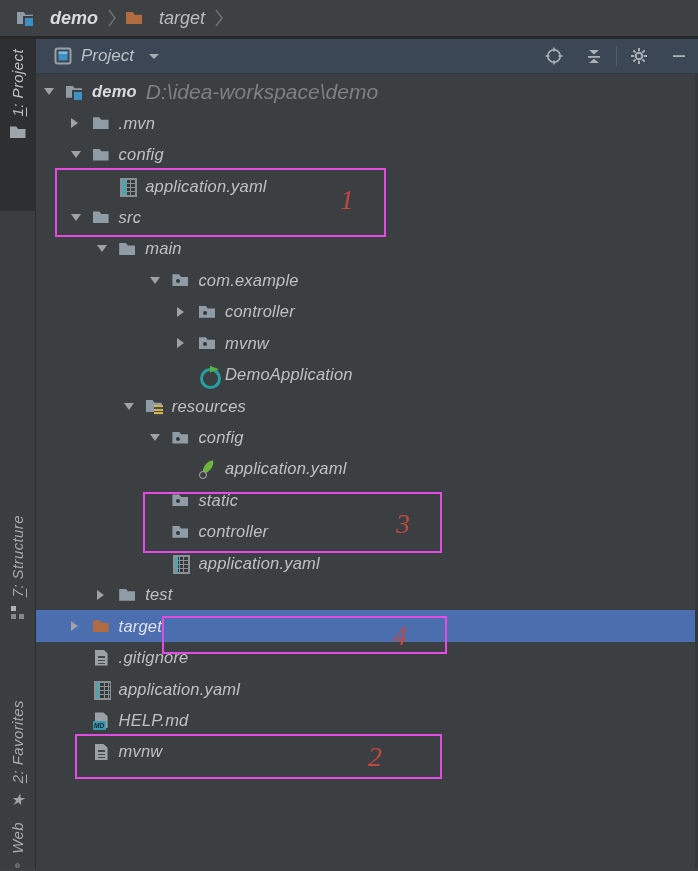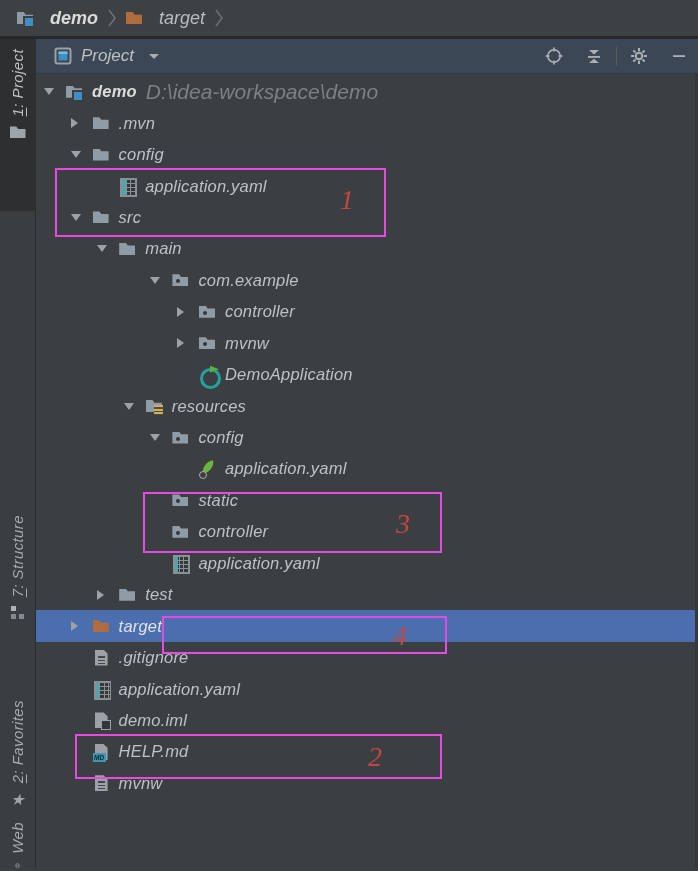--- a/index.html
+++ b/index.html
@@ -317,25 +317,20 @@
           <span class="ticon i-text-file"></span>
           <span class="lbl">.gitignore</span>
         </div>
         <div class="row" style="--lvl: 1;">
           <span class="arrow a-none"></span>
           <span class="ticon i-yaml"></span>
           <span class="lbl">application.yaml</span>
         </div>
         <div class="row" style="--lvl: 1;">
           <span class="arrow a-none"></span>
-          <span class="ticon i-iml-file"></span>
-          <span class="lbl">demo.iml</span>
-        </div>
-        <div class="row" style="--lvl: 1;">
-          <span class="arrow a-none"></span>
           <span class="ticon i-md-file"></span>
           <span class="lbl">HELP.md</span>
         </div>
         <div class="row" style="--lvl: 1;">
           <span class="arrow a-none"></span>
           <span class="ticon i-text-file"></span>
           <span class="lbl">mvnw</span>
         </div>
         <div class="scrollstrip"></div>
       </div>

